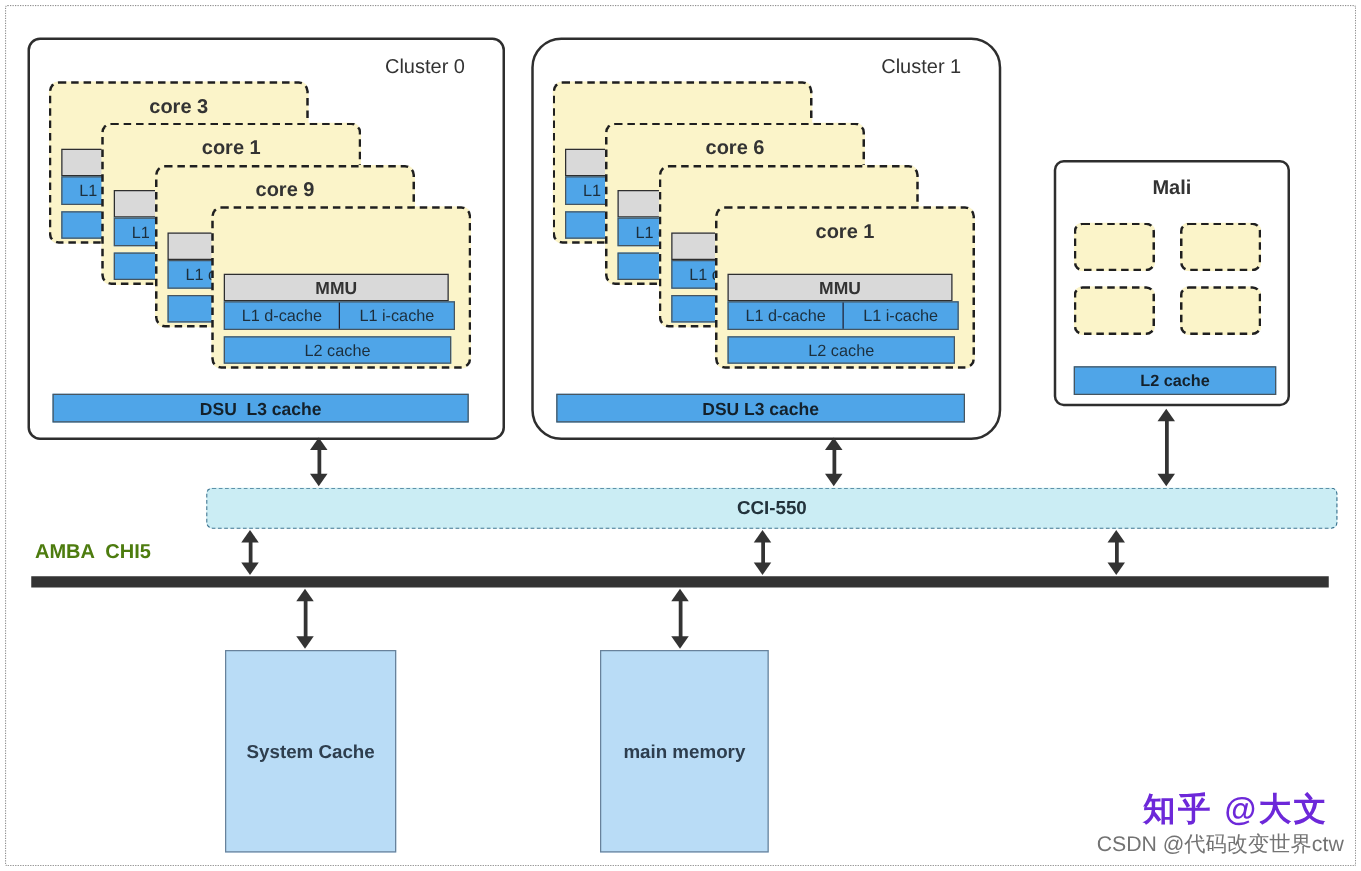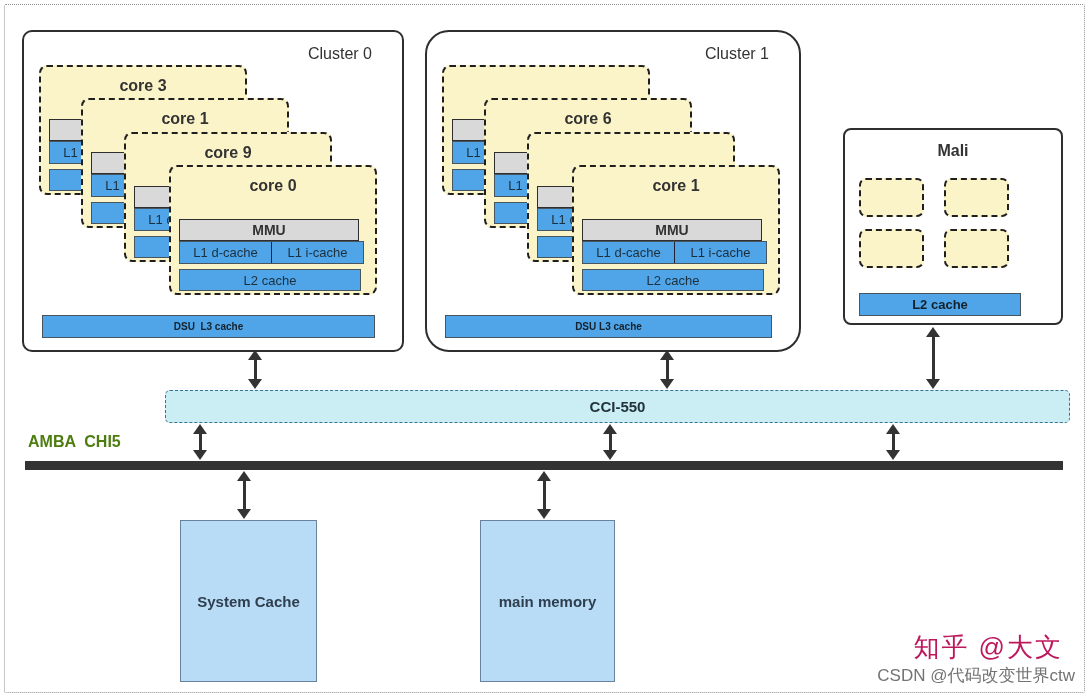--- a/index.html
+++ b/index.html
@@ -17,24 +17,24 @@
   .core{position:absolute;width:208px;height:130px;background:#fbf4c9;border:2px dashed #1f1f1f;border-radius:8px;box-sizing:border-box;}
   .core-label{position:absolute;top:10px;left:0;right:0;text-align:center;font-size:16px;font-weight:bold;color:#333;}
   .mmu{position:absolute;left:8px;right:16px;top:52px;height:20px;background:#d9d9d9;border:1.5px solid #2e2e2e;
        display:flex;align-items:center;justify-content:center;font-size:14px;font-weight:bold;color:#333;}
   .l1row{position:absolute;left:8px;right:11px;top:74px;height:21px;display:flex;background:#4fa5e8;border:1px solid #47555f;}
   .l1cell{flex:1;display:flex;align-items:center;justify-content:center;font-size:13px;color:#1c2f3d;}
   .l1cell.first{border-right:1.5px solid #223;}
   .l2bar{position:absolute;left:8px;right:14px;top:102px;height:20px;background:#4fa5e8;border:1px solid #47555f;
        display:flex;align-items:center;justify-content:center;font-size:13px;color:#1c2f3d;}
   .dsu{position:absolute;left:18px;right:27px;top:283px;height:21px;background:#4fa5e8;border:1px solid #47555f;
-       display:flex;align-items:center;justify-content:center;font-size:10px;font-weight:bold;color:#14212b;white-space:pre;}
-
-  
-  .mali{position:absolute;left:843px;top:128px;width:220px;height:197px;background:#fff;border:2.5px solid #2e2e2e;border-radius:8px;box-sizing:border-box;}
+       display:flex;align-items:center;justify-content:center;font-size:14px;font-weight:bold;color:#14212b;white-space:pre;}
+
+  
+  .mali{position:absolute;left:843px;top:128px;width:189px;height:197px;background:#fff;border:2.5px solid #2e2e2e;border-radius:8px;box-sizing:border-box;}
   .mali-title{position:absolute;top:12px;left:0;right:0;text-align:center;font-size:16px;font-weight:bold;}
   .shader{position:absolute;width:65px;height:39px;background:#fbf4c9;border:2px dashed #1f1f1f;border-radius:7px;box-sizing:border-box;}
   .mali-l2{position:absolute;left:14px;top:163px;width:160px;height:21px;background:#4fa5e8;border:1px solid #47555f;
        display:flex;align-items:center;justify-content:center;font-size:13px;font-weight:bold;color:#14212b;}
 
   
   .cci{position:absolute;left:165px;top:390px;width:905px;height:33px;background:#cbedf4;border:1.5px dashed #3a7390;border-radius:5px;box-sizing:border-box;
        display:flex;align-items:center;justify-content:center;font-size:15px;font-weight:bold;color:#23333c;}
 
   
@@ -46,21 +46,21 @@
        display:flex;align-items:center;justify-content:center;font-size:15px;font-weight:bold;color:#2e3e4e;}
 
   
   .varrow{position:absolute;width:14px;}
   .varrow .vline{position:absolute;left:5.5px;top:7px;bottom:7px;width:3px;background:#333;}
   .varrow .ah{position:absolute;left:0;width:0;height:0;border-left:7px solid transparent;border-right:7px solid transparent;}
   .varrow .ah.top{top:0;border-bottom:10px solid #333;}
   .varrow .ah.bot{bottom:0;border-top:10px solid #333;}
 
   
-  .wm-zhihu{position:absolute;right:26px;bottom:32px;font-size:26px;color:#be185d;font-weight:normal;letter-spacing:2px;text-align:center;}
+  .wm-zhihu{position:absolute;right:26px;bottom:32px;font-size:26px;color:#6d28d9;font-weight:bold;letter-spacing:2px;text-align:center;}
   .wm-csdn{position:absolute;right:14px;bottom:10px;font-size:17px;color:#737373;}
 </style>
 </head>
 <body>
 
 <div id="stage">
   <div class="page-border"></div>
 
   <div class="cluster" style="left:22px;top:30px;width:378px;height:318px;">
     <div class="cluster-title">Cluster 0</div>
@@ -89,21 +89,20 @@
       <div class="core-label">core 9</div>
       <div class="mmu">MMU</div>
       <div class="l1row">
         <div class="l1cell first">L1 d-cache</div>
         <div class="l1cell">L1 i-cache</div>
       </div>
       <div class="l2bar">L2 cache</div>
     </div>
 
     <div class="core" style="left:145px;top:133px;">
-      <div class="core-label">core 0</div>
       <div class="mmu">MMU</div>
       <div class="l1row">
         <div class="l1cell first">L1 d-cache</div>
         <div class="l1cell">L1 i-cache</div>
       </div>
       <div class="l2bar">L2 cache</div>
     </div>
 
     <div class="dsu">DSU  L3 cache</div>
   </div>

